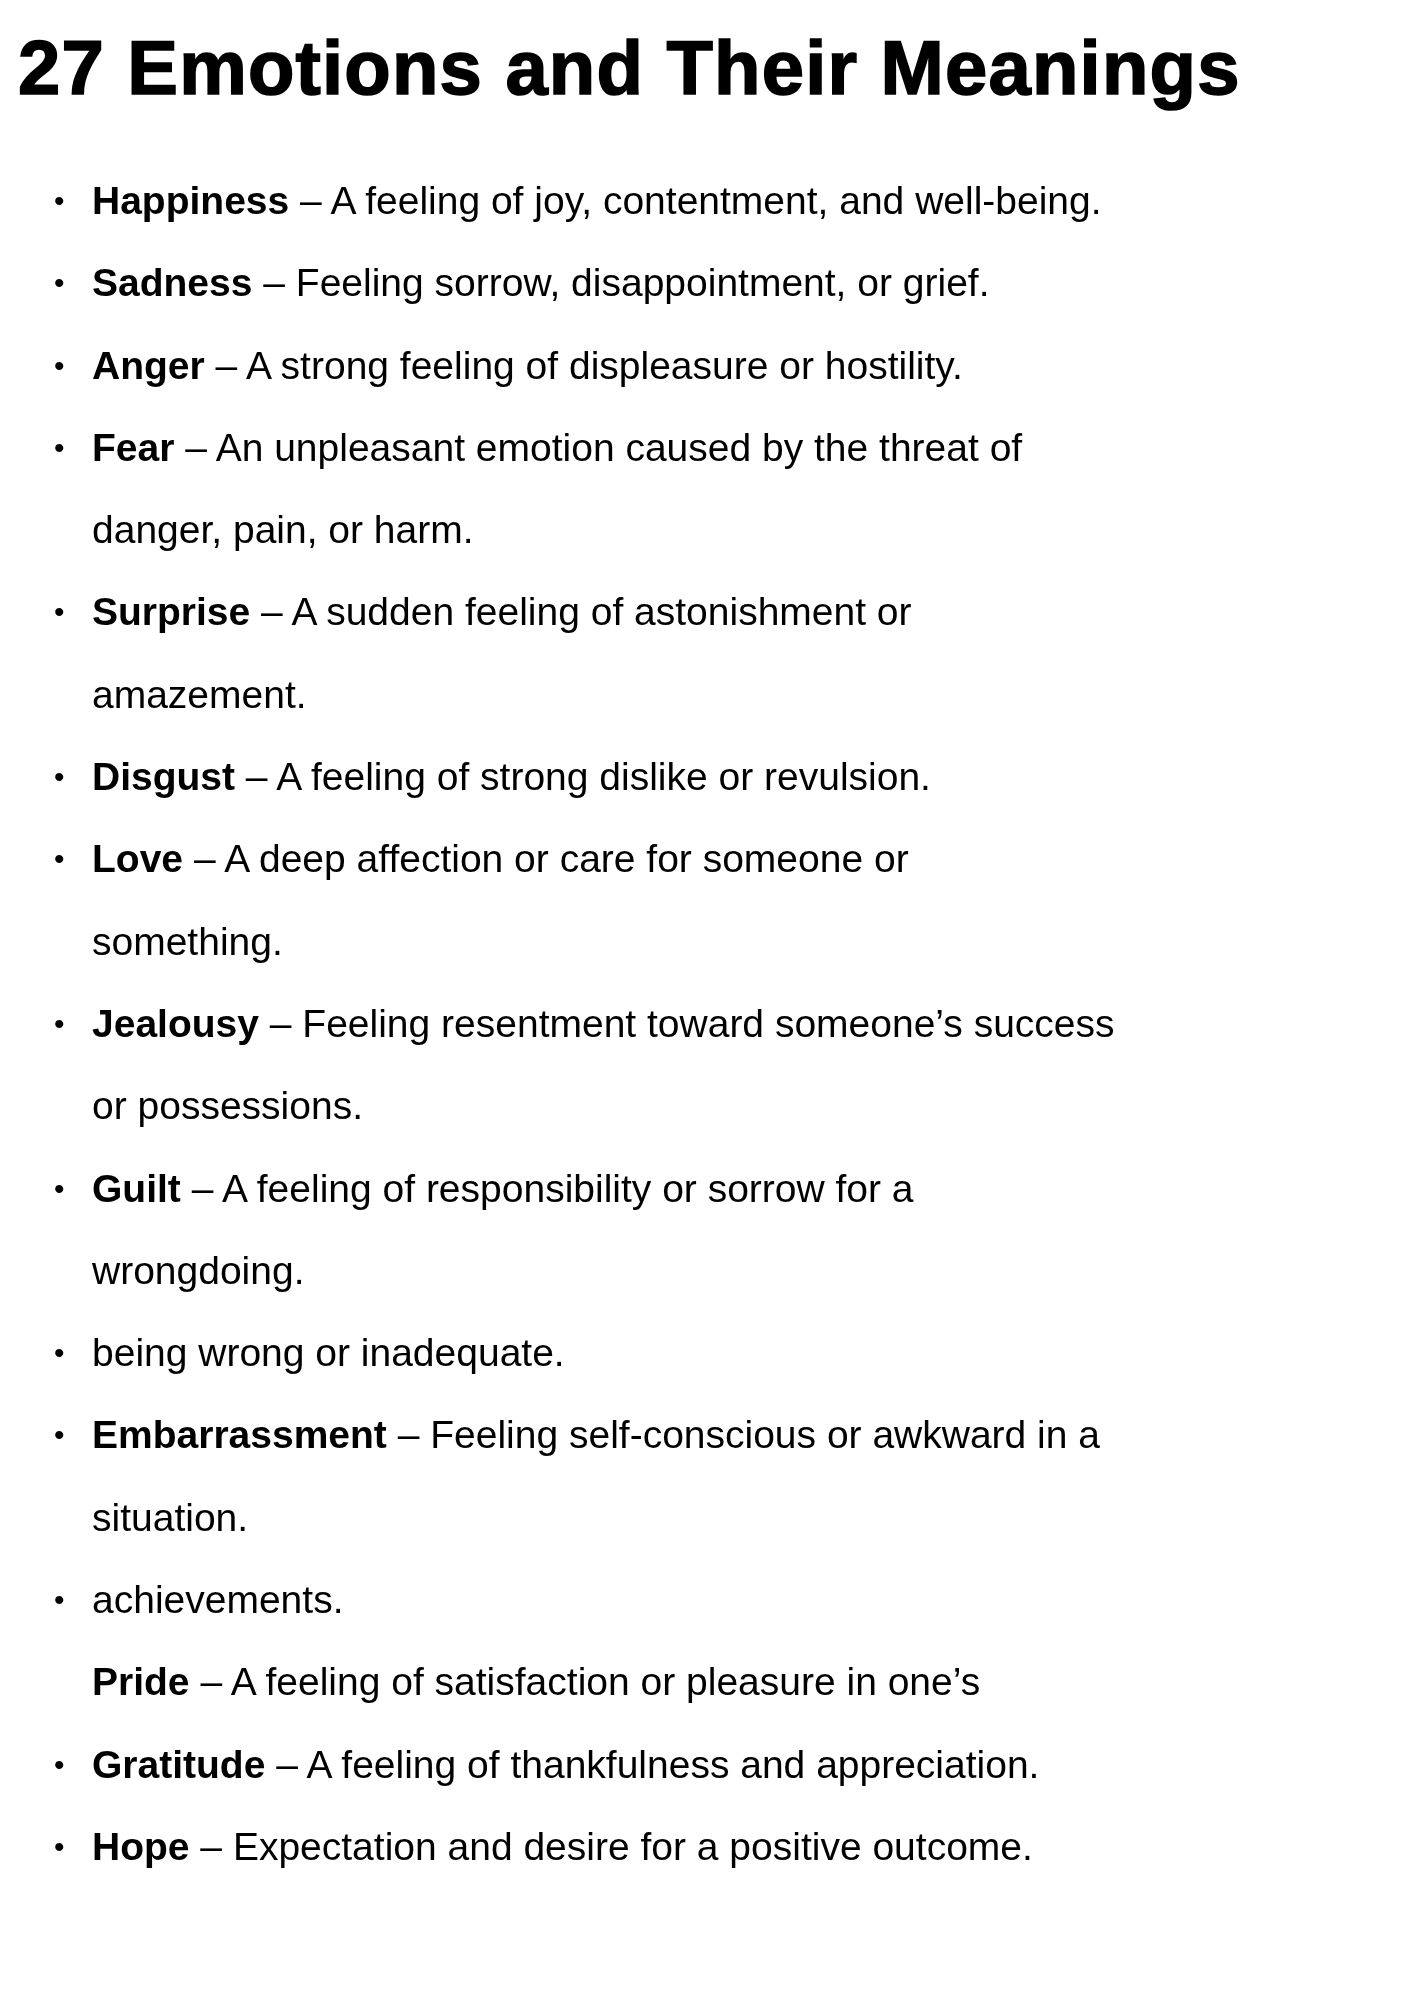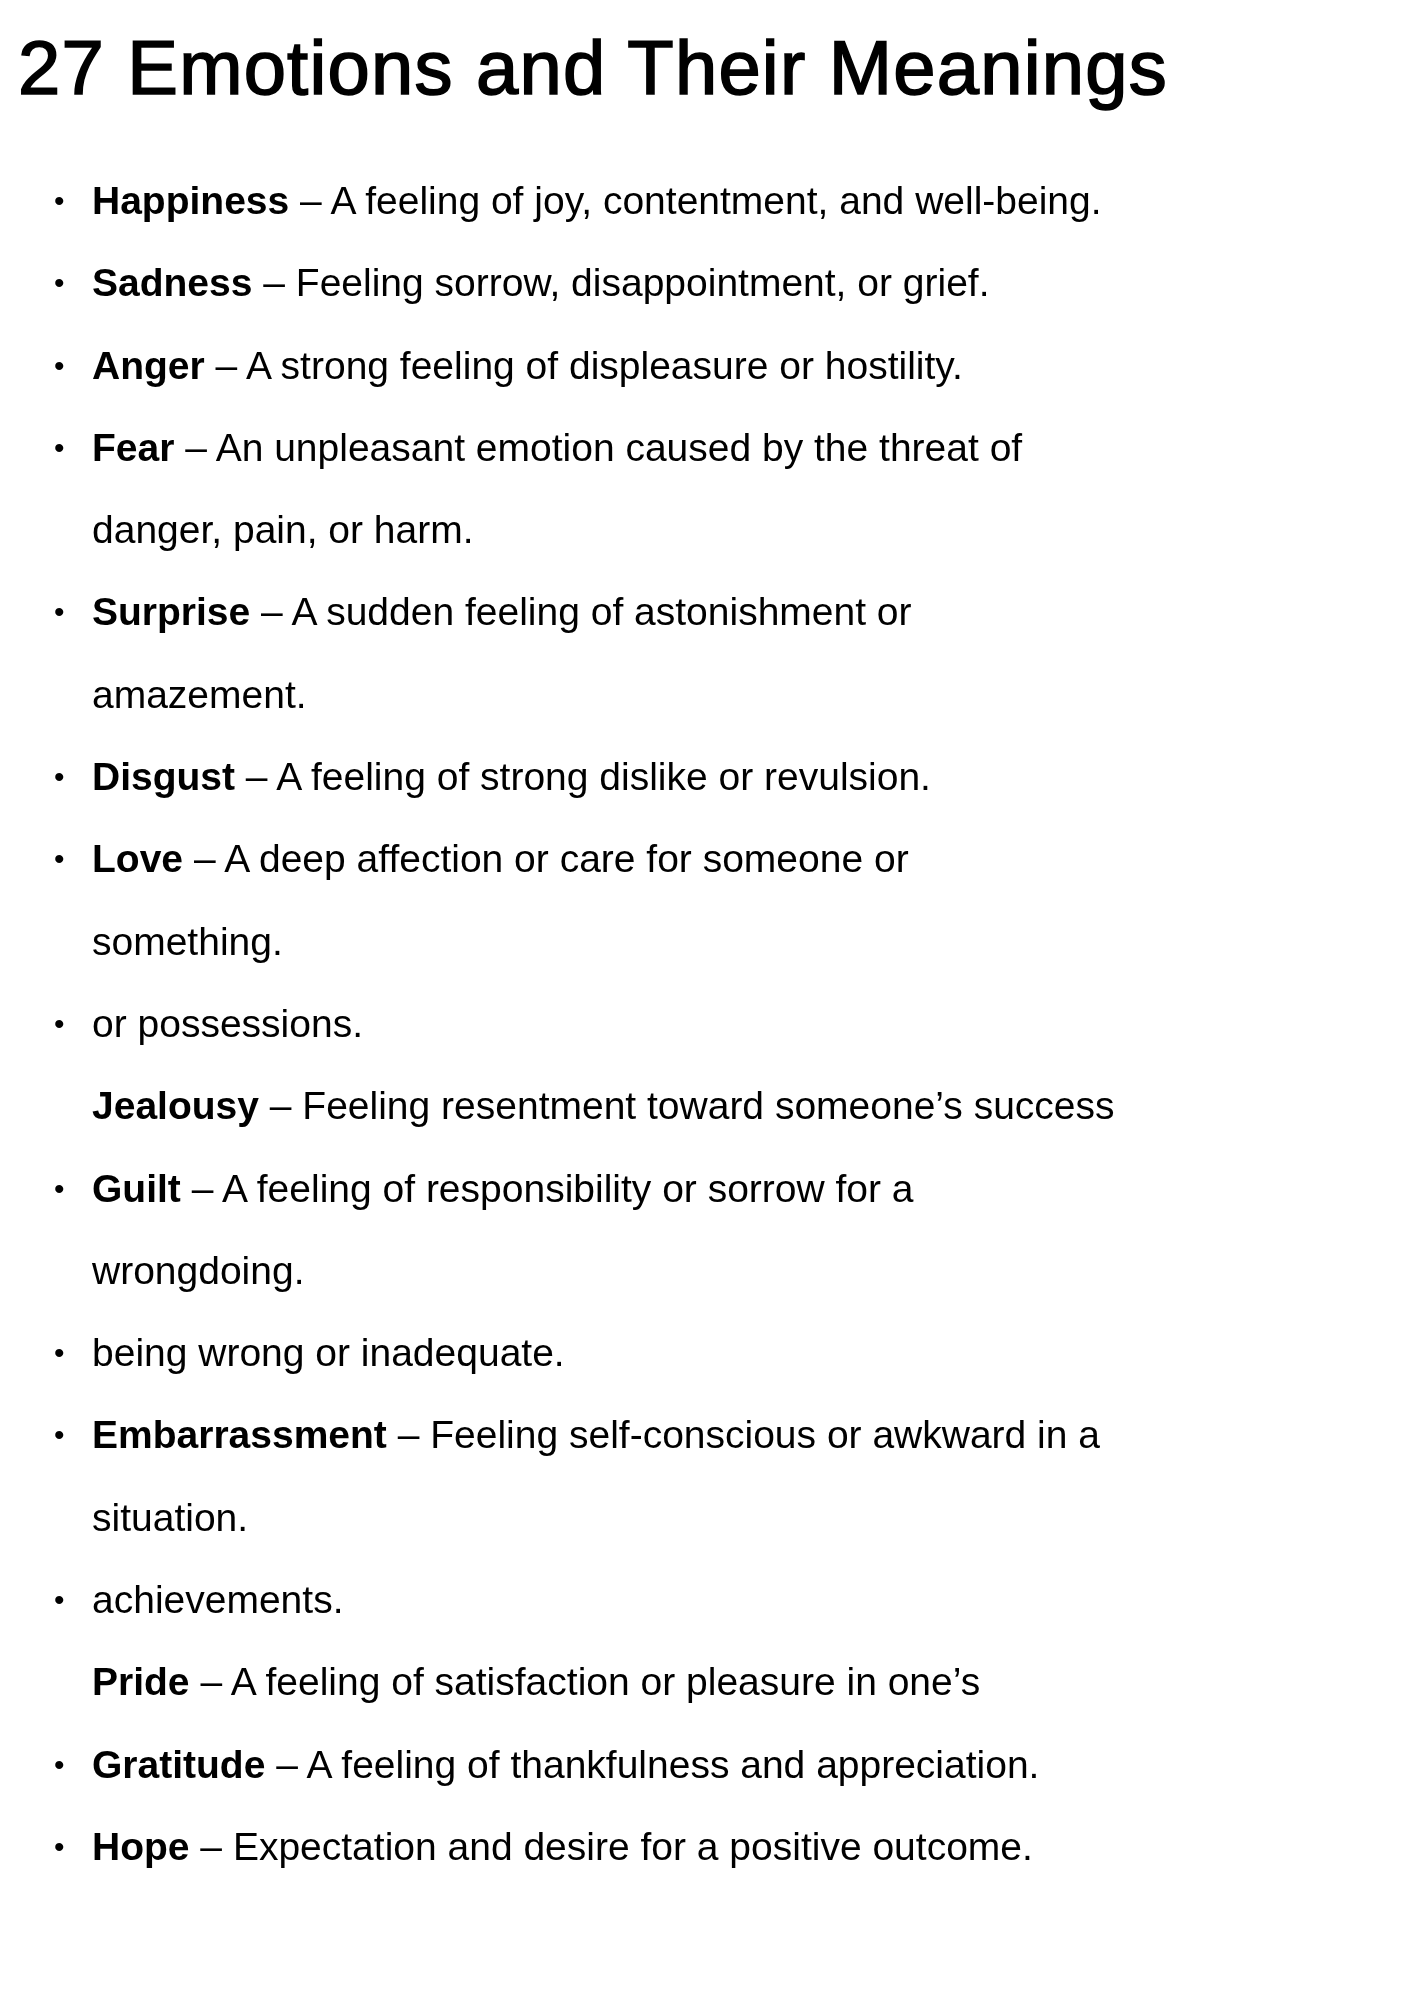--- a/index.html
+++ b/index.html
@@ -14,21 +14,21 @@
     overflow: hidden;
     color: #000000;
     font-family: "Liberation Sans", sans-serif;
   }
   .title {
     position: absolute;
     left: 18px;
     top: 22px;
     margin: 0;
     font-family: "Liberation Sans", sans-serif;
-    font-weight: 400;
+    font-weight: 700;
     font-size: 76px;
     line-height: 92px;
     letter-spacing: 1.2px;
     white-space: nowrap;
     -webkit-text-stroke: 1.6px #000;
     transform: scaleX(1.0);
     transform-origin: left top;
   }
   .list {
     position: absolute;
@@ -99,22 +99,22 @@
   </li>
 
   <li class="item">
     <span class="bullet">•</span>
     <span class="line"><span class="term">Love</span> <span>–</span> <span>A deep affection or care for someone or</span></span>
     <span class="line">something.</span>
   </li>
 
   <li class="item">
     <span class="bullet">•</span>
+    <span class="line"><span class="term">Jealousy</span> <span>–</span> <span>Feeling resentment toward someone’s success</span></span>
     <span class="line">or possessions.</span>
-    <span class="line"><span class="term">Jealousy</span> <span>–</span> <span>Feeling resentment toward someone’s success</span></span>
   </li>
 
   <li class="item">
     <span class="bullet">•</span>
     <span class="line"><span class="term">Guilt</span> <span>–</span> <span>A feeling of responsibility or sorrow for a</span></span>
     <span class="line">wrongdoing.</span>
   </li>
 
   <li class="item">
     <span class="bullet">•</span>

